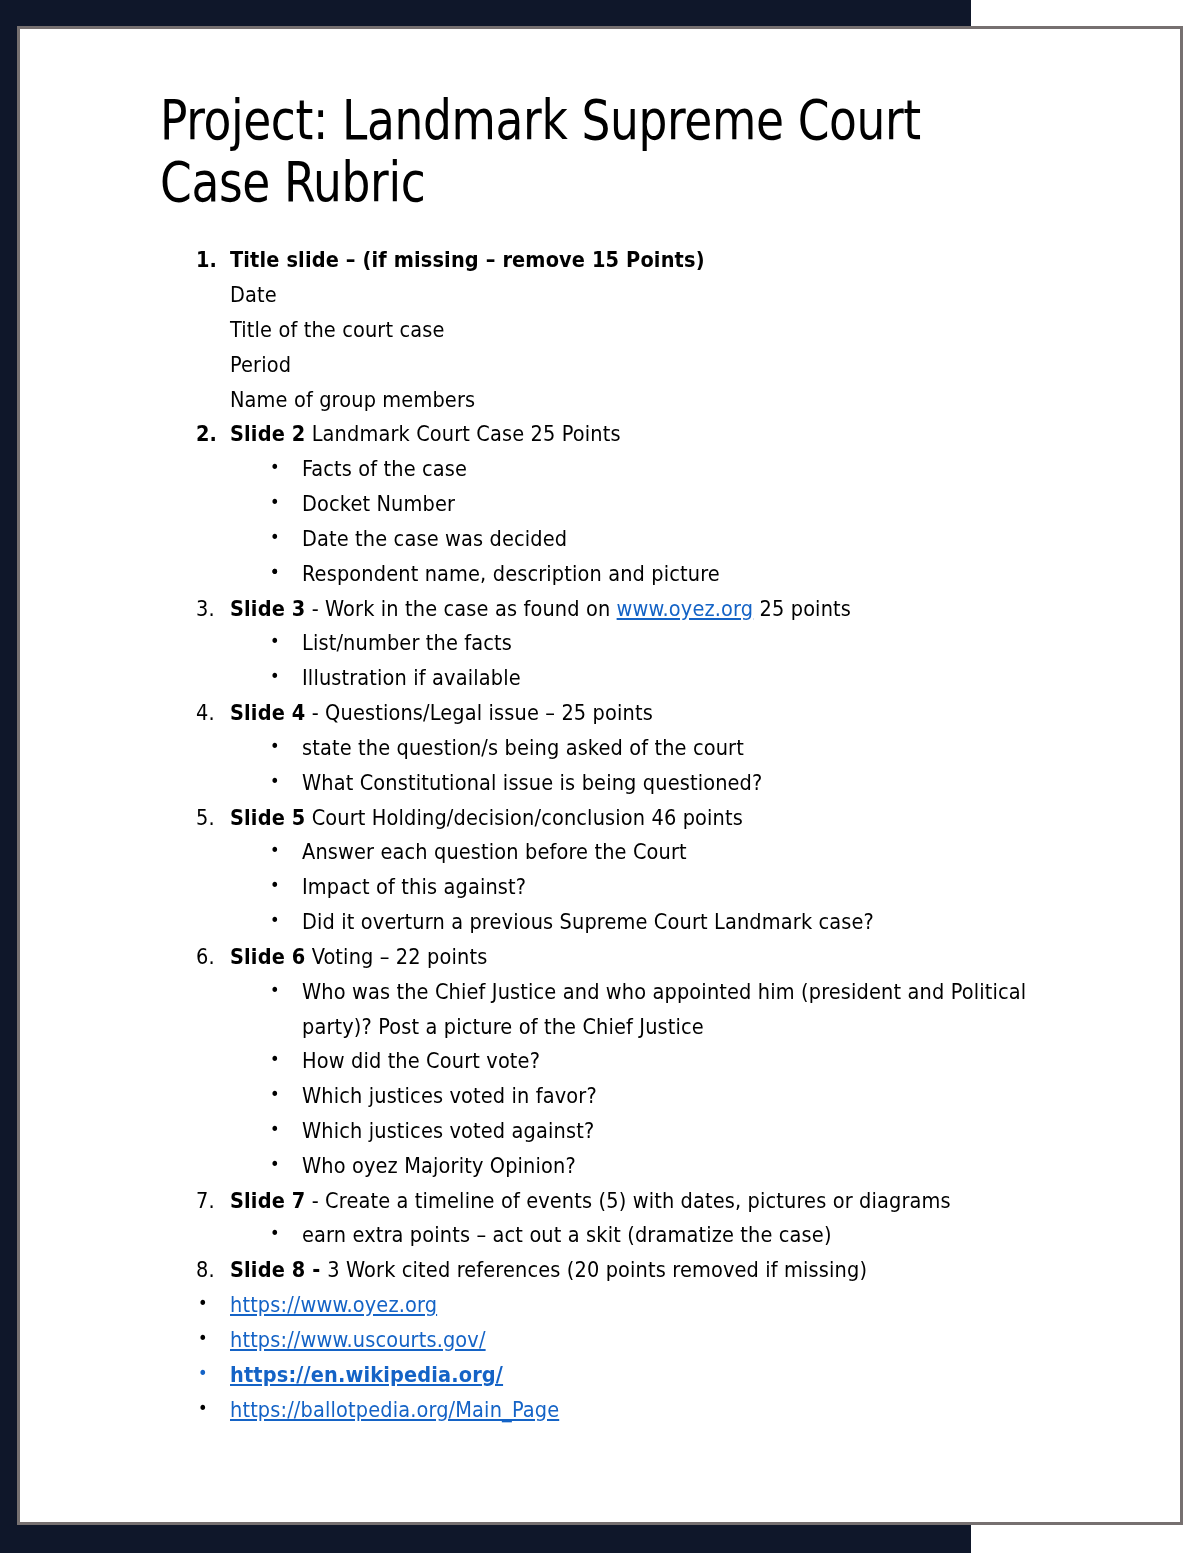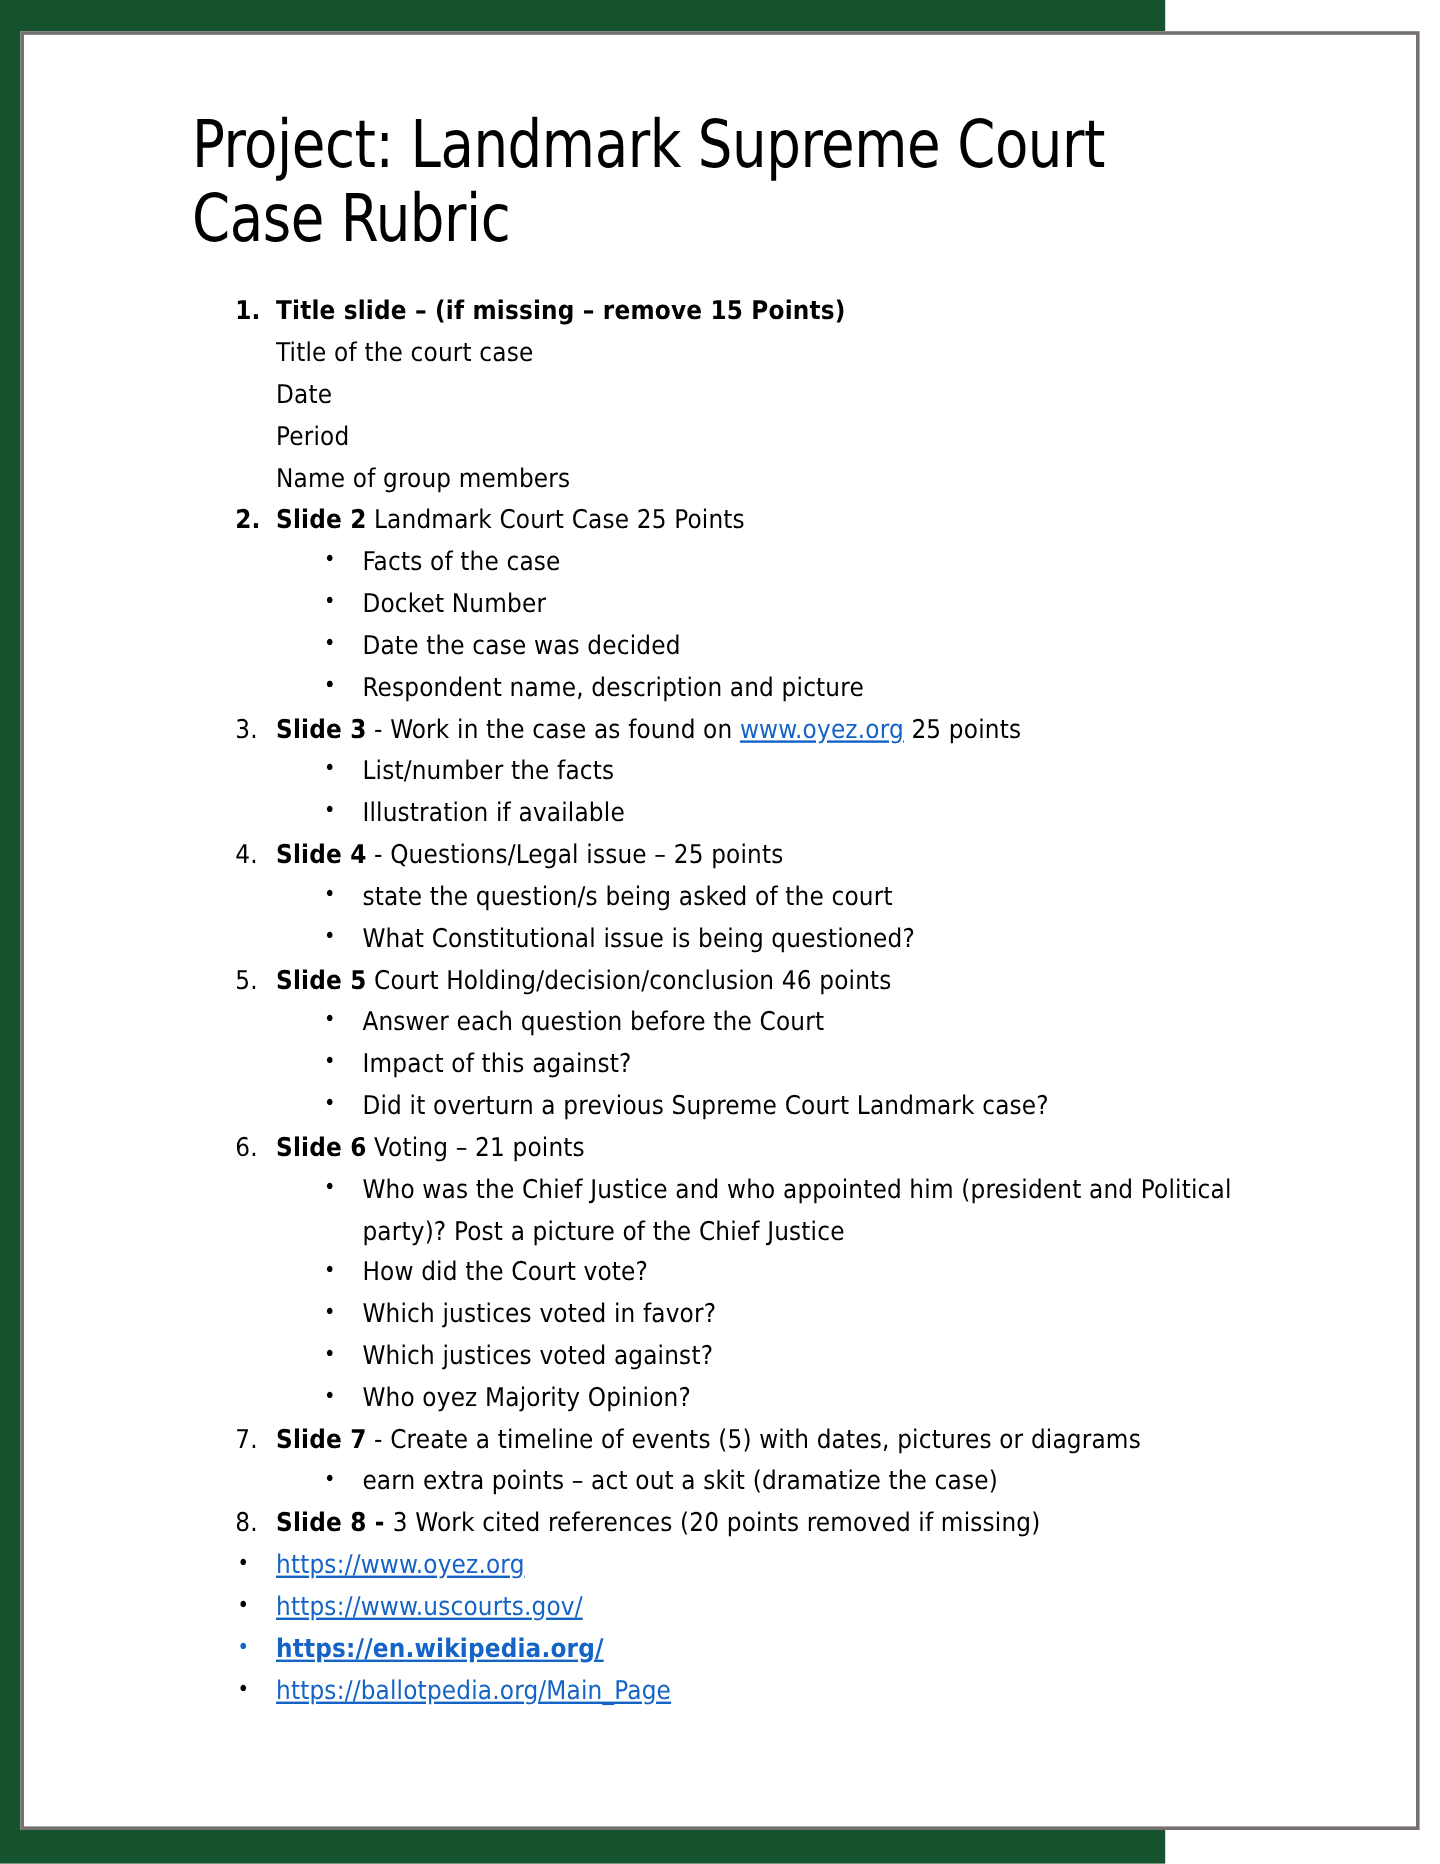--- a/index.html
+++ b/index.html
@@ -13,21 +13,21 @@
     font-family: "DejaVu Sans", sans-serif;
     overflow: hidden;
   }
 
   
   #page {
     position: absolute;
     left: 0; top: 0;
     width: 971px;
     height: 1553px;
-    background: #14532d;
+    background: #0f172a;
   }
   #page-border {
     position: absolute;
     left: 17px;
     top: 26px;
     width: 1166px;
     height: 1499px;
     border: 3px solid #767070;
     box-sizing: border-box;
     background: #ffffff;
@@ -156,22 +156,22 @@
   <div id="page-border">
 
     <div id="content">
 
       <h1 class="doc-title">Project: Landmark Supreme Court Case Rubric</h1>
 
       <ol class="num-list" id="num-list">
           <li class="num-item body-text">
             <span class="num-marker body-text bold">1.</span>
             <span class="item-head"><span class="strong">Title slide – (if missing – remove 15 Points)</span></span>
+            <span class="plain-sub">Date</span>
             <span class="plain-sub">Title of the court case</span>
-            <span class="plain-sub">Date</span>
             <span class="plain-sub">Period</span>
             <span class="plain-sub">Name of group members</span>
           </li>
           <li class="num-item body-text">
             <span class="num-marker body-text bold">2.</span>
             <span class="item-head"><span class="strong">Slide 2</span><span> Landmark Court Case 25 Points</span></span>
             <ul class="bul-list">
               <li class="bul-item body-text"><span class="bul-dot black">•</span><span>Facts of the case</span></li>
               <li class="bul-item body-text"><span class="bul-dot black">•</span><span>Docket Number</span></li>
               <li class="bul-item body-text"><span class="bul-dot black">•</span><span>Date the case was decided</span></li>
@@ -199,21 +199,21 @@
             <span class="num-marker body-text">5.</span>
             <span class="item-head"><span class="strong">Slide 5</span><span> Court Holding/decision/conclusion 46 points</span></span>
             <ul class="bul-list">
               <li class="bul-item body-text"><span class="bul-dot black">•</span><span>Answer each question before the Court</span></li>
               <li class="bul-item body-text"><span class="bul-dot black">•</span><span>Impact of this against?</span></li>
               <li class="bul-item body-text"><span class="bul-dot black">•</span><span>Did it overturn a previous Supreme Court Landmark case?</span></li>
             </ul>
           </li>
           <li class="num-item body-text">
             <span class="num-marker body-text">6.</span>
-            <span class="item-head"><span class="strong">Slide 6</span><span> Voting –  21 points</span></span>
+            <span class="item-head"><span class="strong">Slide 6</span><span> Voting –  22 points</span></span>
             <ul class="bul-list">
               <li class="bul-item body-text"><span class="bul-dot black">•</span><span>Who was the Chief Justice and who appointed him (president and Political party)? Post a picture of the Chief Justice</span></li>
               <li class="bul-item body-text"><span class="bul-dot black">•</span><span>How did the Court vote?</span></li>
               <li class="bul-item body-text"><span class="bul-dot black">•</span><span>Which justices voted in favor?</span></li>
               <li class="bul-item body-text"><span class="bul-dot black">•</span><span>Which justices voted against?</span></li>
               <li class="bul-item body-text"><span class="bul-dot black">•</span><span>Who oyez Majority Opinion?</span></li>
             </ul>
           </li>
           <li class="num-item body-text">
             <span class="num-marker body-text">7.</span>

